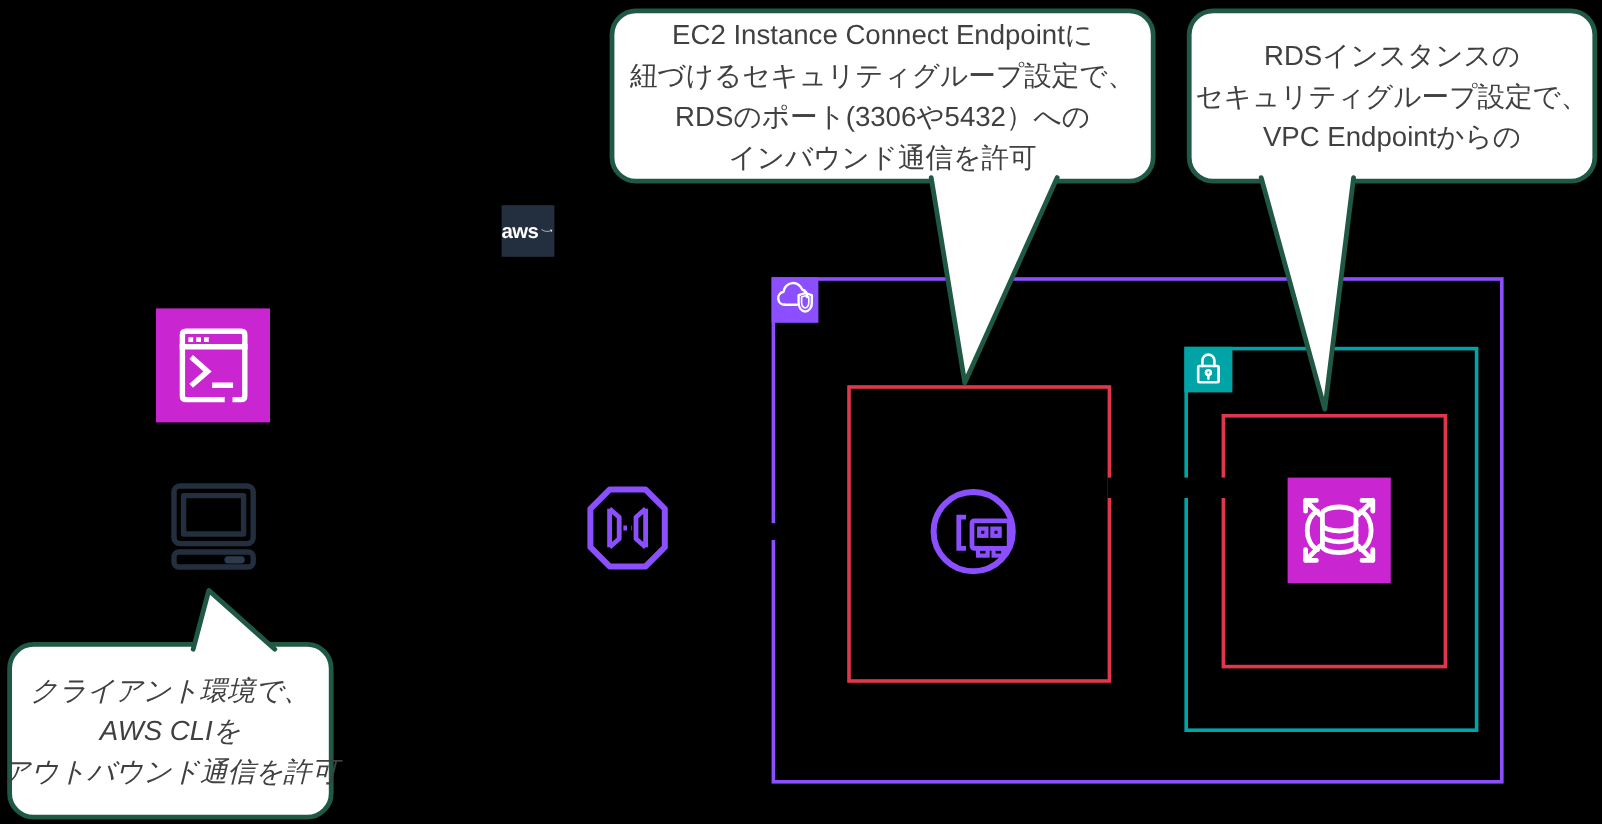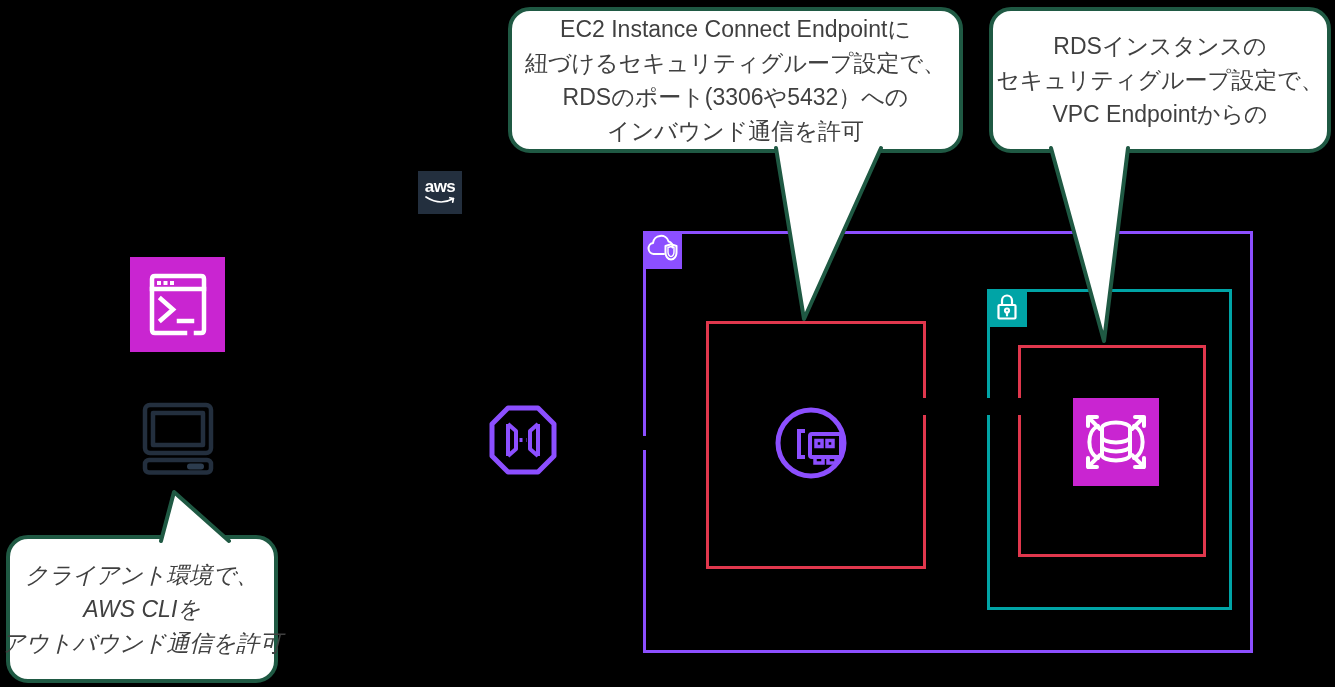--- a/index.html
+++ b/index.html
@@ -18,21 +18,21 @@
   
   .bubble{
     position:absolute;background:#FFFFFF;border:4px solid #1F5943;border-radius:22px;
     display:flex;flex-direction:column;align-items:center;justify-content:center;
     text-align:center;color:#404040;z-index:30;font-size:23px;line-height:34px;
   }
   .bubble .cl{display:block;white-space:nowrap;}
   .tails{position:absolute;left:0;top:0;z-index:40;pointer-events:none;}
   
   .awsbadge{
-    position:absolute;background:#232F3E;display:flex;flex-direction:column;
+    position:absolute;background:#232F3E;display:flex;flex-direction:row;
     align-items:center;justify-content:center;z-index:6;
   }
   .awsbadge .awstext{
     color:#FFFFFF;font-size:17px;font-weight:bold;letter-spacing:-0.5px;line-height:15px;
   }
   .gap{position:absolute;background:#000;z-index:5;}
   .icon{position:absolute;z-index:10;}
   .iconsq{position:absolute;z-index:10;display:flex;align-items:center;justify-content:center;}
 </style>
 </head>

